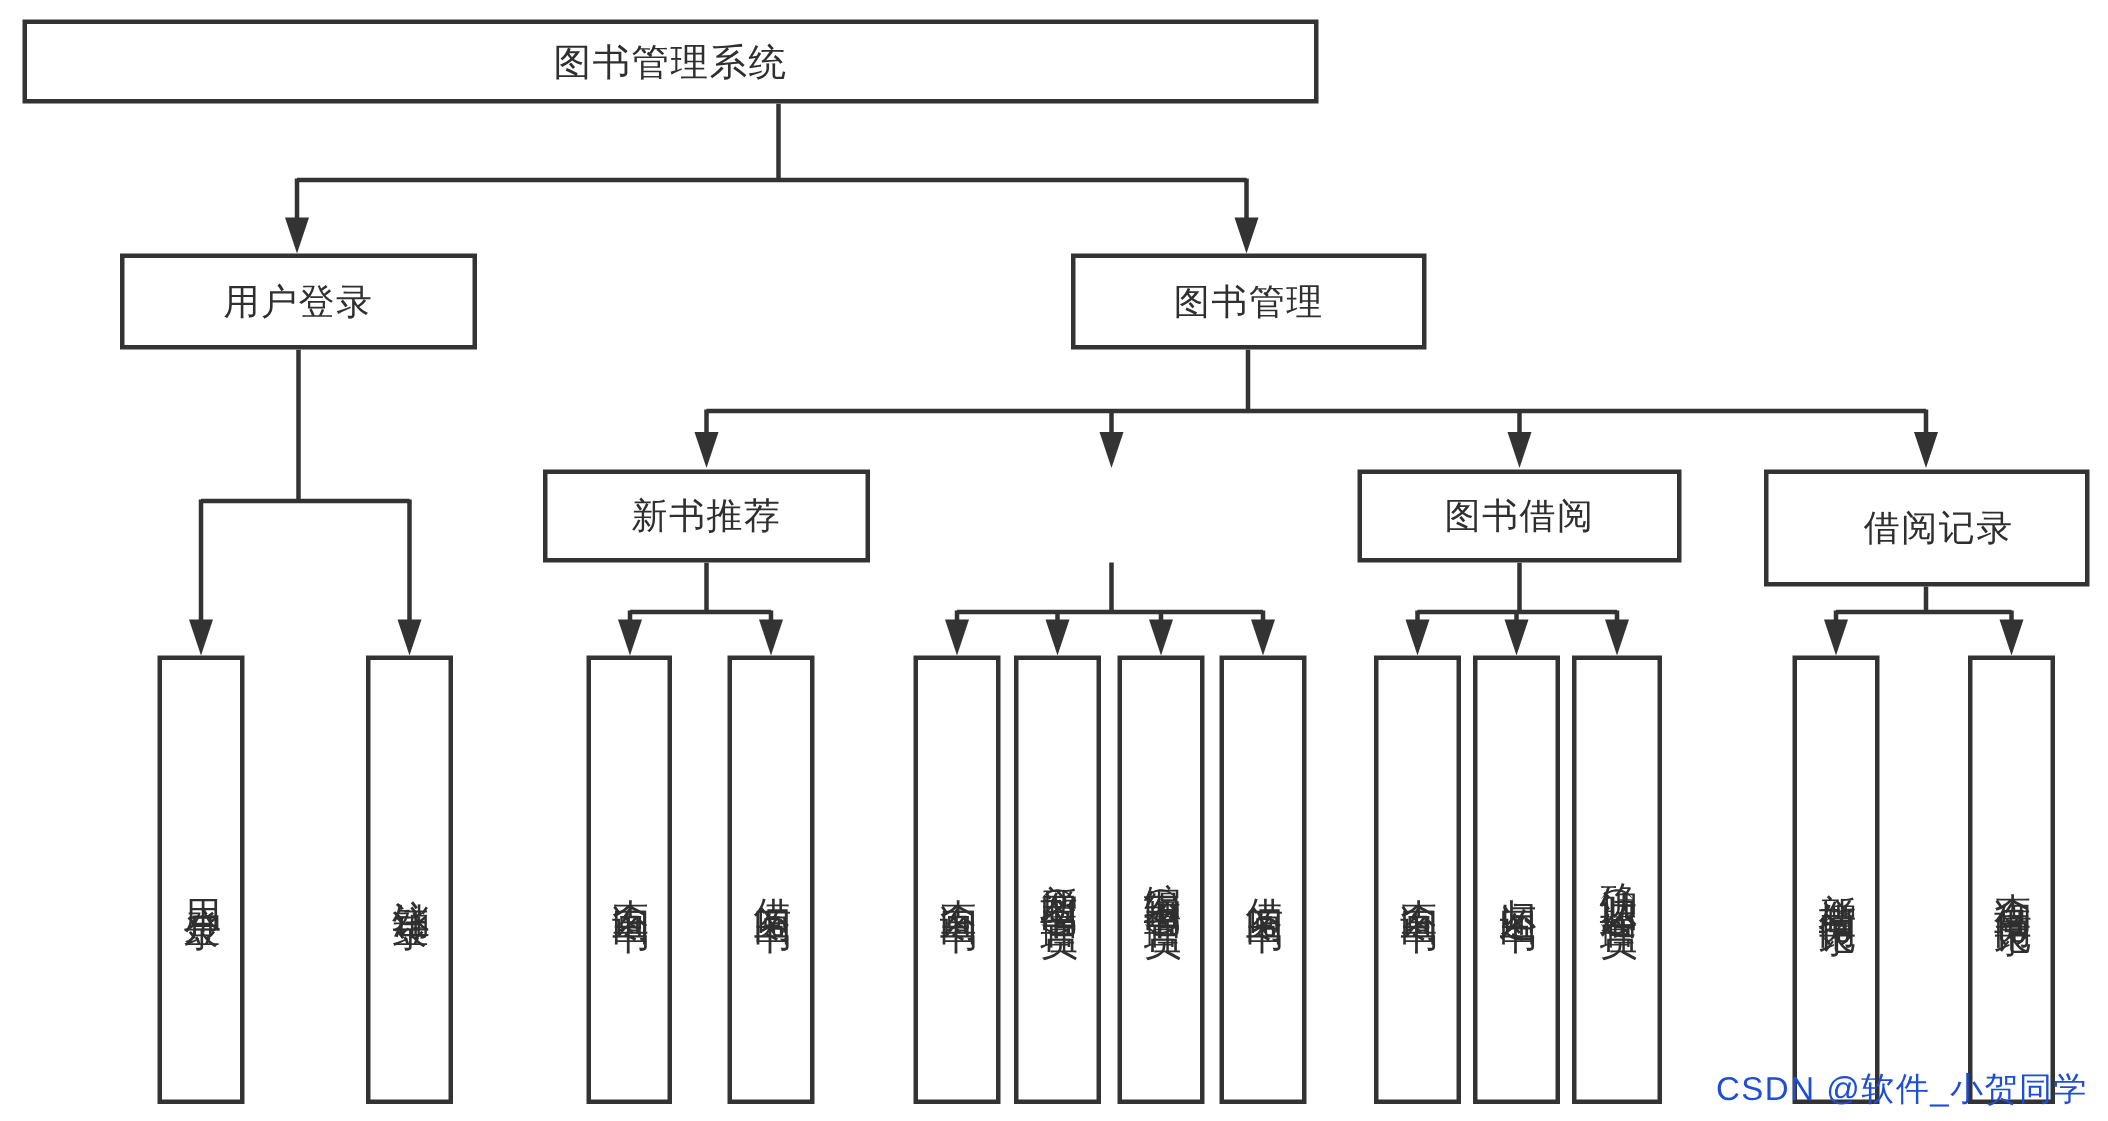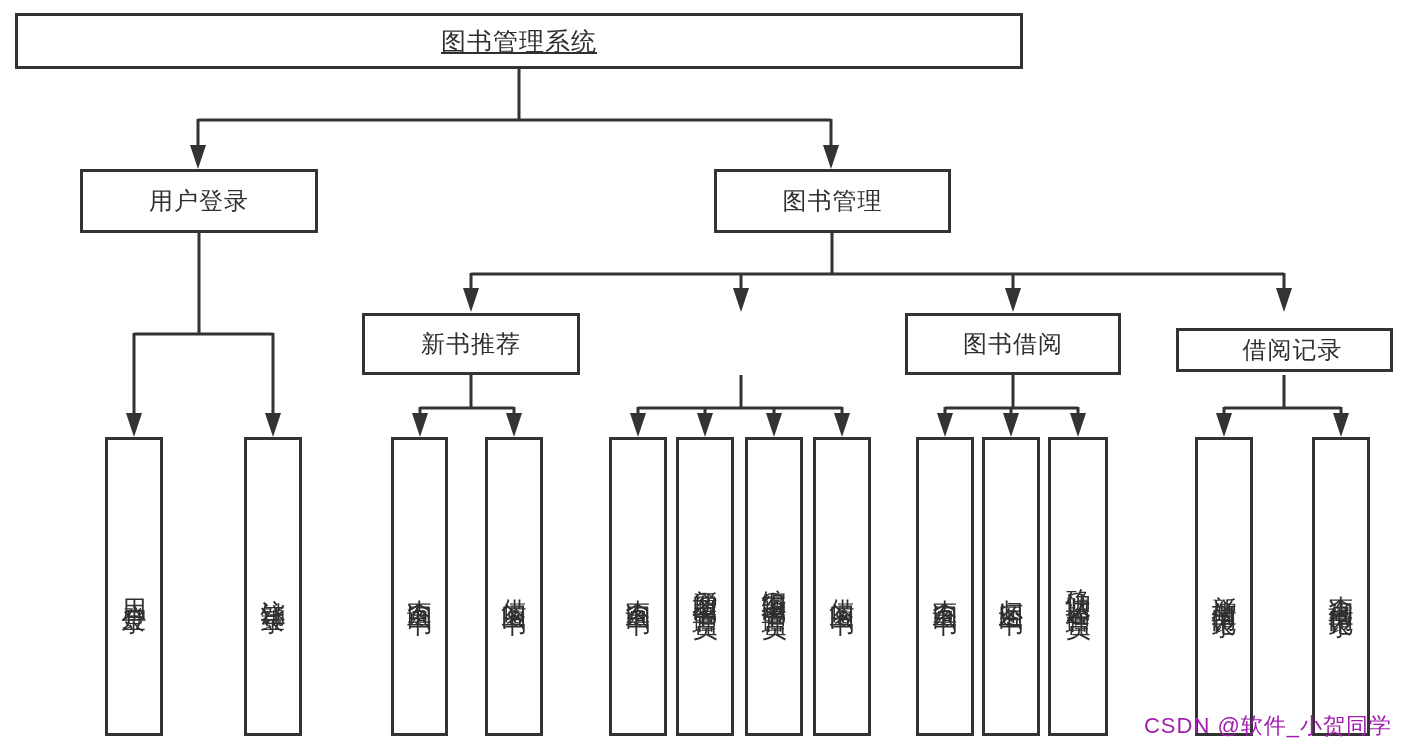--- a/index.html
+++ b/index.html
@@ -47,21 +47,21 @@
     font-size:25px;
     letter-spacing:4px;
     line-height:1;
     z-index:2;
   }
   .watermark{
     position:absolute;
     right:13px;
     top:711px;
     font-size:22px;
-    color:#a21caf;
+    color:#1d4ed8;
     letter-spacing:1px;
     z-index:10;
     white-space:nowrap;
   }
 </style>
 </head>
 <body>
 
 <div class="canvas">
 
@@ -98,28 +98,28 @@
       <polygon points="766,413 782,413 774,437"></polygon>
       <polygon points="834,413 850,413 842,437"></polygon>
       <polygon points="937,413 953,413 945,437"></polygon>
       <polygon points="1003,413 1019,413 1011,437"></polygon>
       <polygon points="1070,413 1086,413 1078,437"></polygon>
       <polygon points="1216,413 1232,413 1224,437"></polygon>
       <polygon points="1333,413 1349,413 1341,437"></polygon>
     </g>
   </svg>
 
-  <div class="box root" style="left:15px;top:13px;width:1008px;height:56px;text-decoration:underline;">图书管理系统</div>
+  <div class="box root" style="left:15px;top:13px;width:864px;height:56px;">图书管理系统</div>
 
   <div class="box" style="left:80px;top:169px;width:238px;height:64px;">用户登录</div>
   <div class="box" style="left:714px;top:169px;width:237px;height:64px;">图书管理</div>
 
   <div class="box" style="left:362px;top:313px;width:218px;height:62px;">新书推荐</div>
   <div class="box" style="left:905px;top:313px;width:216px;height:62px;">图书借阅</div>
-  <div class="box" style="left:1176px;top:328px;width:217px;height:44px;padding-left:16px;">借阅记录</div>
+  <div class="box" style="left:1176px;top:313px;width:217px;height:78px;padding-left:16px;">借阅记录</div>
 
   <div class="leaf" style="left:105px;width:58px;">用户登录</div>
   <div class="leaf" style="left:244px;width:58px;">注销登录</div>
 
   <div class="leaf" style="left:391px;width:57px;">查询图书</div>
   <div class="leaf" style="left:485px;width:58px;">借阅图书</div>
 
   <div class="leaf" style="left:609px;width:58px;">查询图书</div>
   <div class="leaf" style="left:676px;width:58px;">新增图书（管理员）</div>
   <div class="leaf" style="left:745px;width:58px;">编辑图书（管理员）</div>

